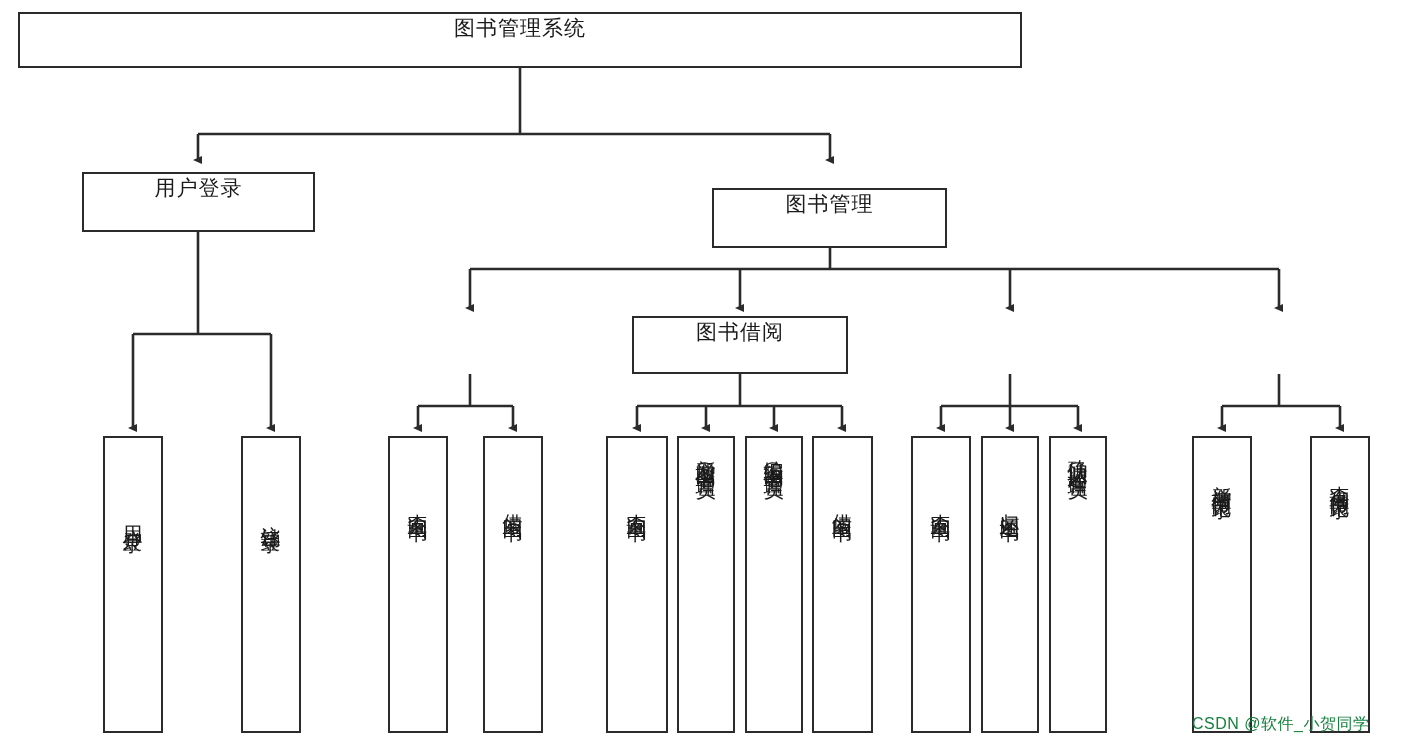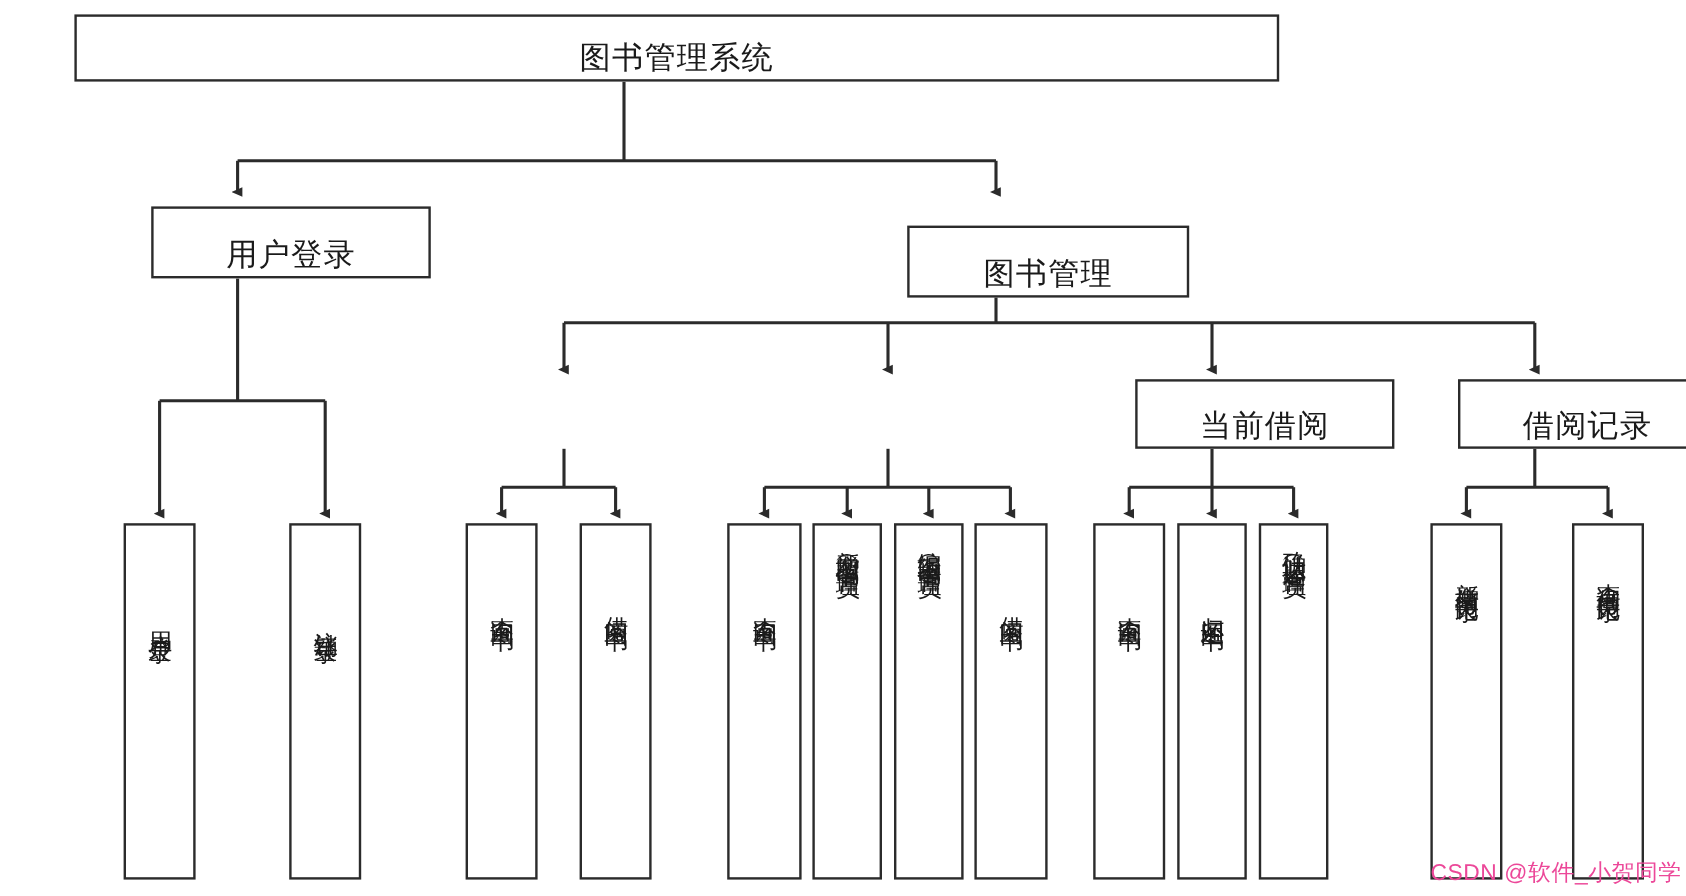--- a/index.html
+++ b/index.html
@@ -19,25 +19,24 @@
   }
   .node {
     position: absolute;
     box-sizing: border-box;
     border: 2px solid #2b2b2b;
     background: #ffffff;
     color: #1a1a1a;
   }
   .node-h {
     display: flex;
-    align-items: flex-end;
+    align-items: flex-start;
     justify-content: center;
-    font-size: 26px;
+    font-size: 21px;
     letter-spacing: 1px;
-    margin-left: 44px;
   }
   .node-v {
     display: flex;
     justify-content: center;
     font-size: 20px;
   }
   .node-v .vtext {
     writing-mode: vertical-rl;
     text-orientation: upright;
     letter-spacing: 3px;
@@ -50,22 +49,22 @@
   svg.links {
     position: absolute;
     left: 0;
     top: 0;
     width: 1405px;
     height: 747px;
     pointer-events: none;
   }
   .watermark {
     position: absolute;
-    font-size: 19px;
-    color: #ec4899;
+    font-size: 16px;
+    color: #15803d;
     white-space: nowrap;
     letter-spacing: 0.5px;
   }
 </style>
 </head>
 <body>
 
 <div id="canvas">
 
   <svg class="links" viewBox="0 0 1405 747">
@@ -122,25 +121,22 @@
     <span class="lbl">图书管理系统</span>
   </div>
 
   <div class="node node-h" style="left:82px; top:172px; width:233px; height:60px;">
     <span class="lbl">用户登录</span>
   </div>
   <div class="node node-h" style="left:712px; top:188px; width:235px; height:60px;">
     <span class="lbl">图书管理</span>
   </div>
 
-  <div class="node node-h" style="left:902px; top:316px; width:216px; height:58px;">
-    <span class="lbl">当前借阅</span>
-  </div>
-  <div class="node node-h" style="left:1171px; top:316px; width:216px; height:58px;">
-    <span class="lbl">借阅记录</span>
+  <div class="node node-h" style="left:632px; top:316px; width:216px; height:58px;">
+    <span class="lbl">图书借阅</span>
   </div>
 
   <div class="node node-v" style="left:103px; top:436px; width:60px; height:297px; padding-top:72px;">
     <span class="vtext">用户登录</span>
   </div>
   <div class="node node-v" style="left:241px; top:436px; width:60px; height:297px; padding-top:72px;">
     <span class="vtext">注销登录</span>
   </div>
 
   <div class="node node-v" style="left:388px; top:436px; width:60px; height:297px; padding-top:60px;">

